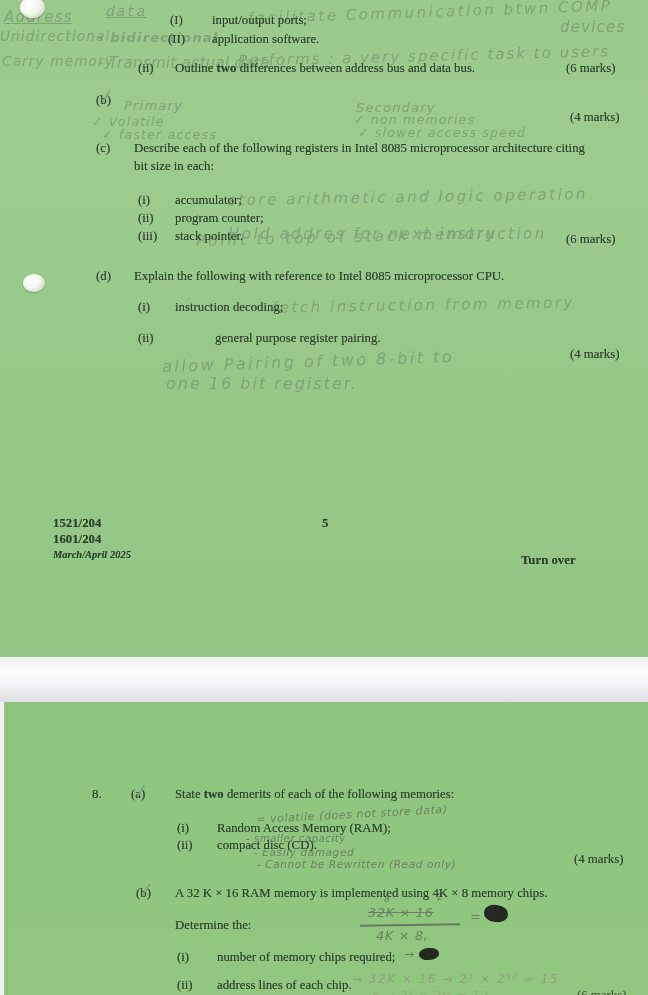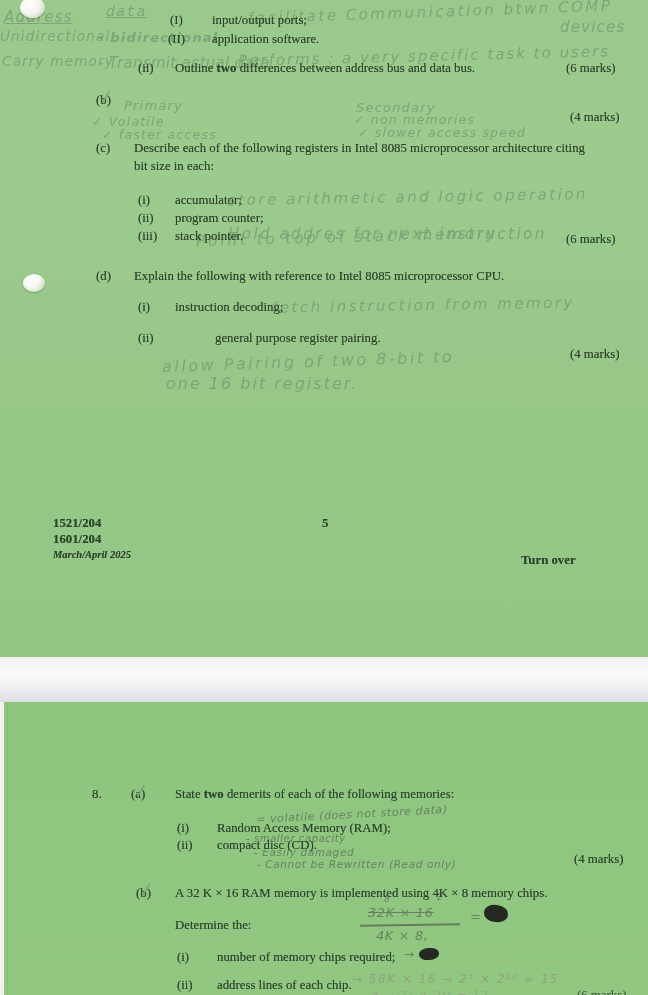--- a/index.html
+++ b/index.html
@@ -113,21 +113,21 @@
     <div class="hw dk" style="left:437px;top:190px;font-size:9px;">2</div>
     <div class="hw dk" style="left:368px;top:203px;font-size:13px;text-decoration:line-through;">32K × 16</div>
     <div class="fbar" style="left:360px;top:222px;width:100px;transform:rotate(-1deg);"></div>
     <div class="hw dk" style="left:376px;top:226px;font-size:13px;">4K × 8,</div>
     <div class="hw dk" style="left:470px;top:207px;font-size:13px;">=</div>
     <div class="blob" style="left:484px;top:203px;width:24px;height:17px;transform:rotate(8deg);"></div>
 
     <div class="hw dk" style="left:404px;top:245px;font-size:12px;">→</div>
     <div class="blob" style="left:419px;top:246px;width:20px;height:12px;transform:rotate(-4deg);"></div>
 
-    <div class="hw" style="left:352px;top:270px;font-size:12px;letter-spacing:1.5px;color:#8fa07f;">→ 58K × 16 → 2⁵ × 2¹⁰ = 15</div>
+    <div class="hw" style="left:352px;top:270px;font-size:12px;letter-spacing:1.5px;color:#8fa07f;">→ 32K × 16 → 2⁵ × 2¹⁰ = 15</div>
     <div class="hw" style="left:372px;top:287px;font-size:11px;opacity:.65;color:#8fa07f;">8 → 2² × 2¹⁰ = 12</div>
 
     <div class="pr" style="left:92px;top:85px;">8.</div>
     <div class="pr" style="left:131px;top:85px;">(a)</div>
     <div class="tick" style="left:134px;top:88px;"></div>
     <div class="pr" style="left:175px;top:85px;"><span>State </span><span class="b">two</span><span> demerits of each of the following memories:</span></div>
 
     <div class="pr" style="left:177px;top:119px;">(i)</div>
     <div class="pr" style="left:217px;top:119px;">Random Access Memory (RAM);</div>
     <div class="pr" style="left:177px;top:136px;">(ii)</div>

